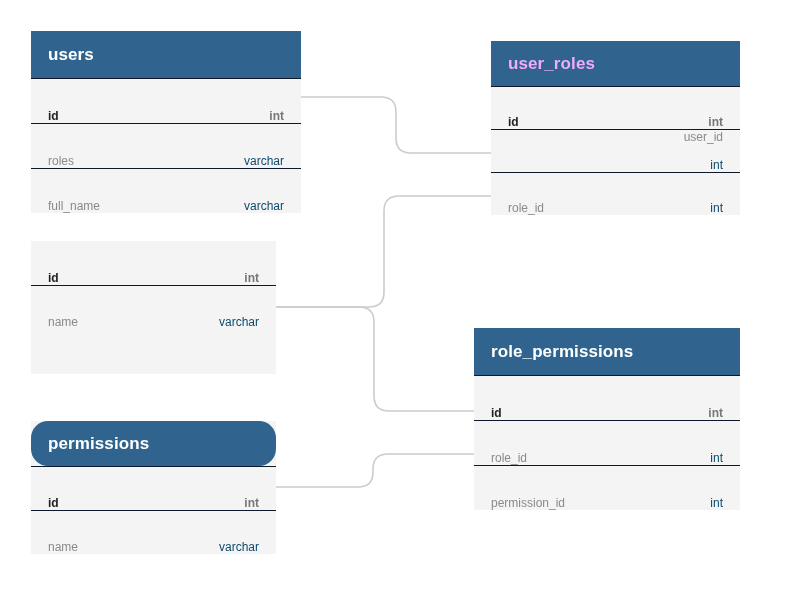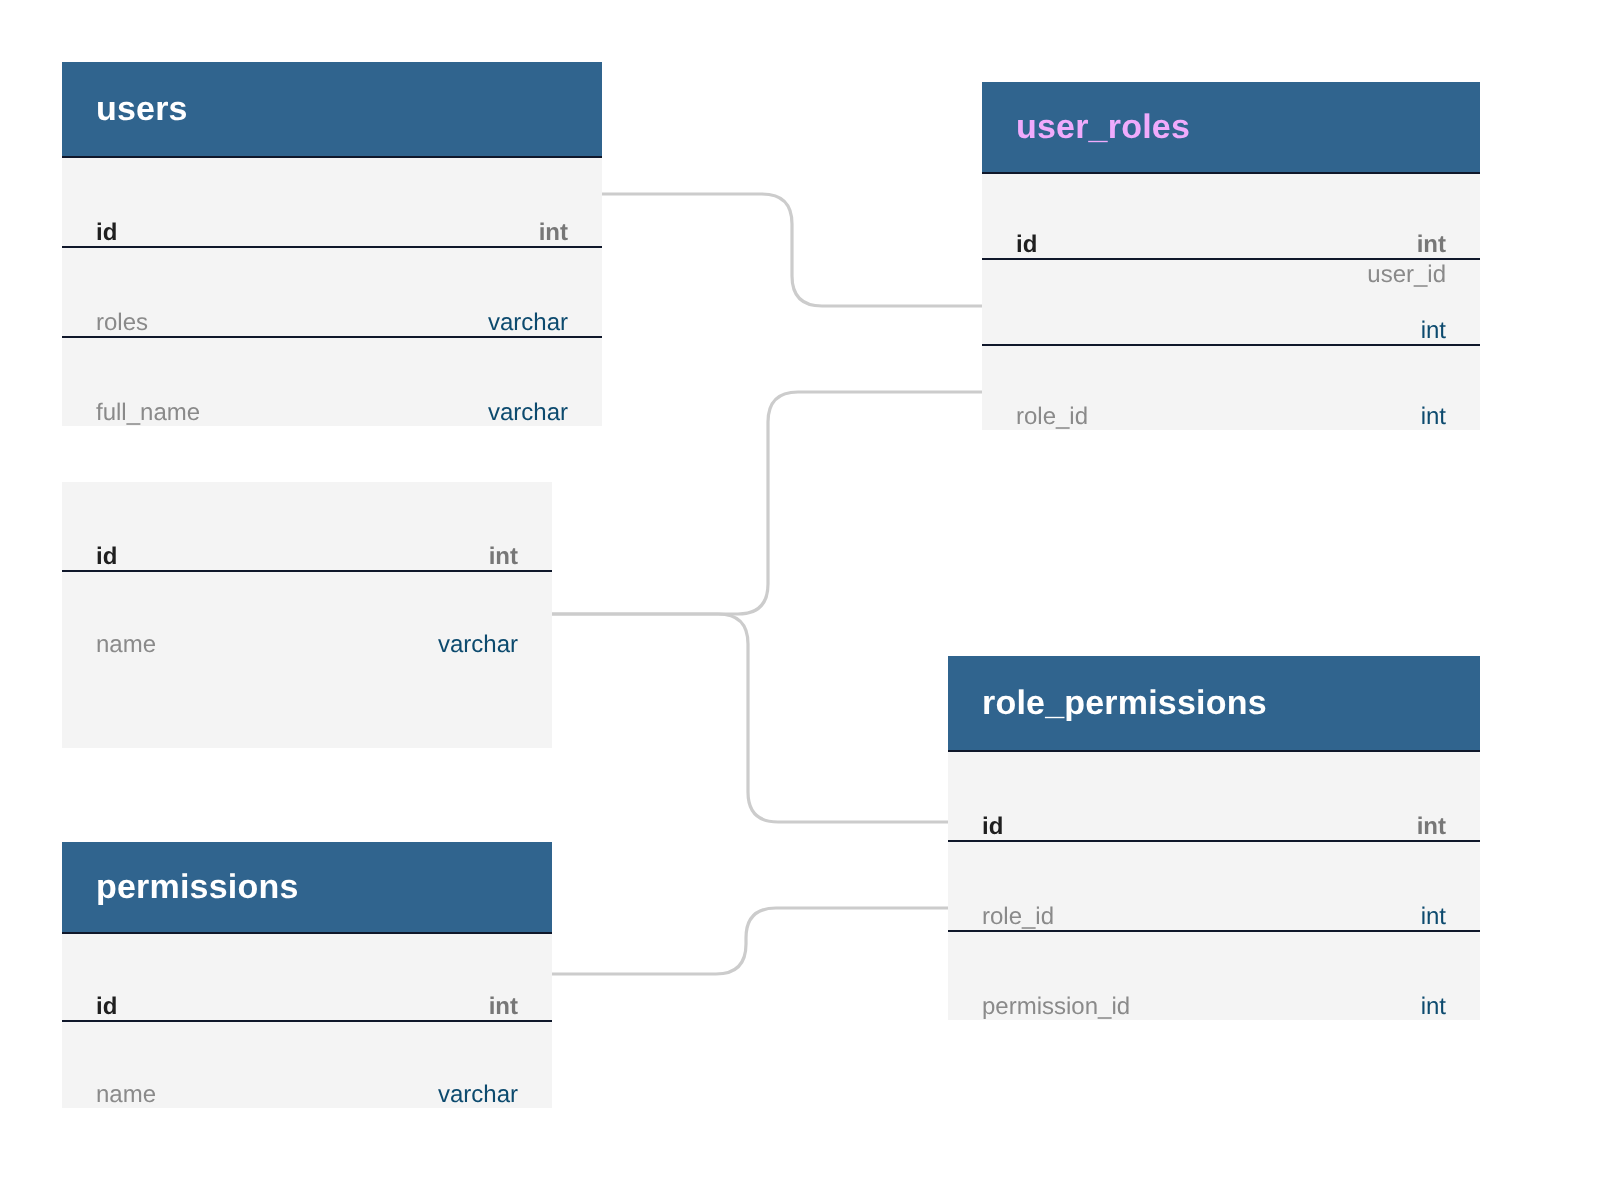--- a/index.html
+++ b/index.html
@@ -111,21 +111,21 @@
       <div class="row plain" style="height: 45px;">
         <span class="col-name">role_id</span>
         <span class="col-type">int</span>
       </div>
       <div class="row plain" style="height: 45px; gap: 36px;">
         <span class="col-name">permission_id</span>
         <span class="col-type">int</span>
       </div>
     </div>
     <div class="table" style="left: 31px; top: 421px; width: 245px; height: 133px; background: rgb(244, 244, 244);">
-      <div class="table-header" style="height: 45px; background: rgb(48, 100, 142); color: rgb(255, 255, 255);">
+      <div class="table-header" style="height: 45px; background: rgb(48, 100, 142); color: rgb(255, 255, 255); border-radius: 17px;">
         <span>permissions</span>
       </div>
       <div class="row pk" style="height: 44px;">
         <span class="col-name">id</span>
         <span class="col-type">int</span>
       </div>
       <div class="row plain" style="height: 44px;">
         <span class="col-name">name</span>
         <span class="col-type">varchar</span>
       </div>

